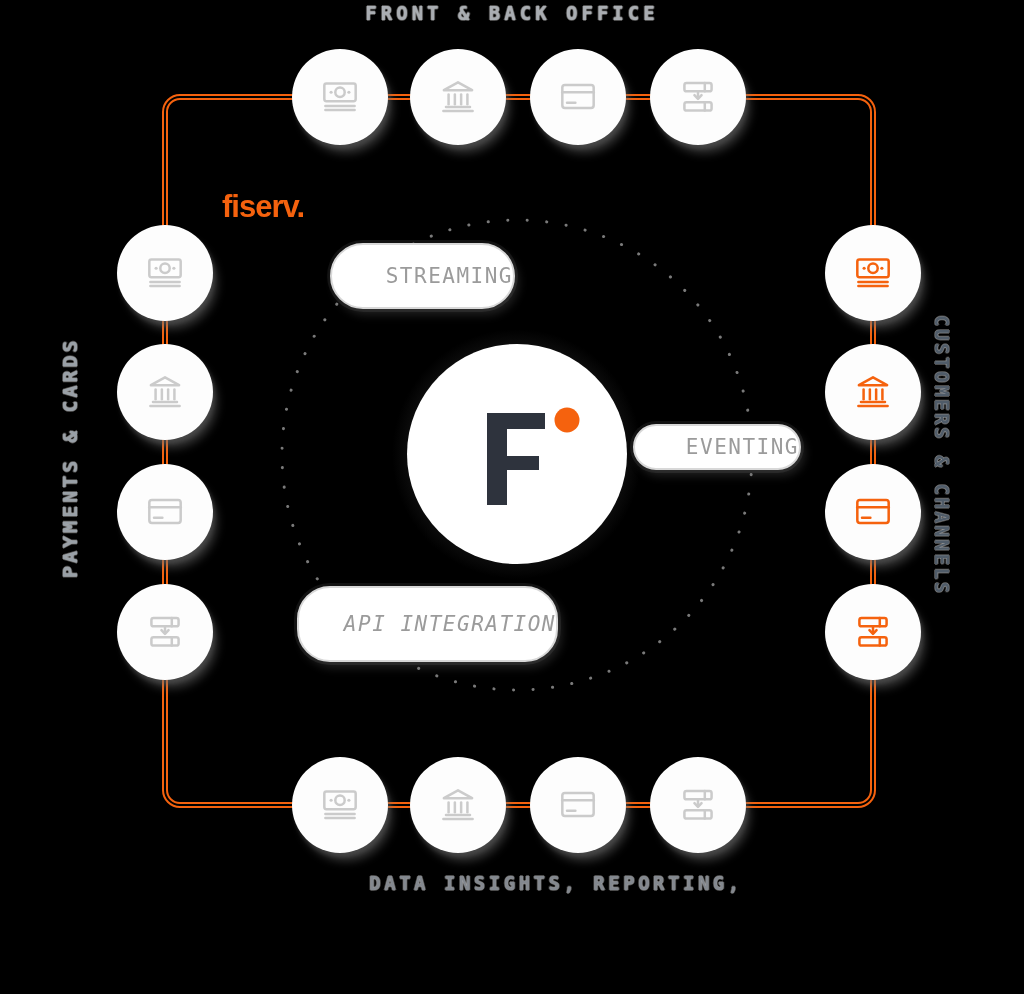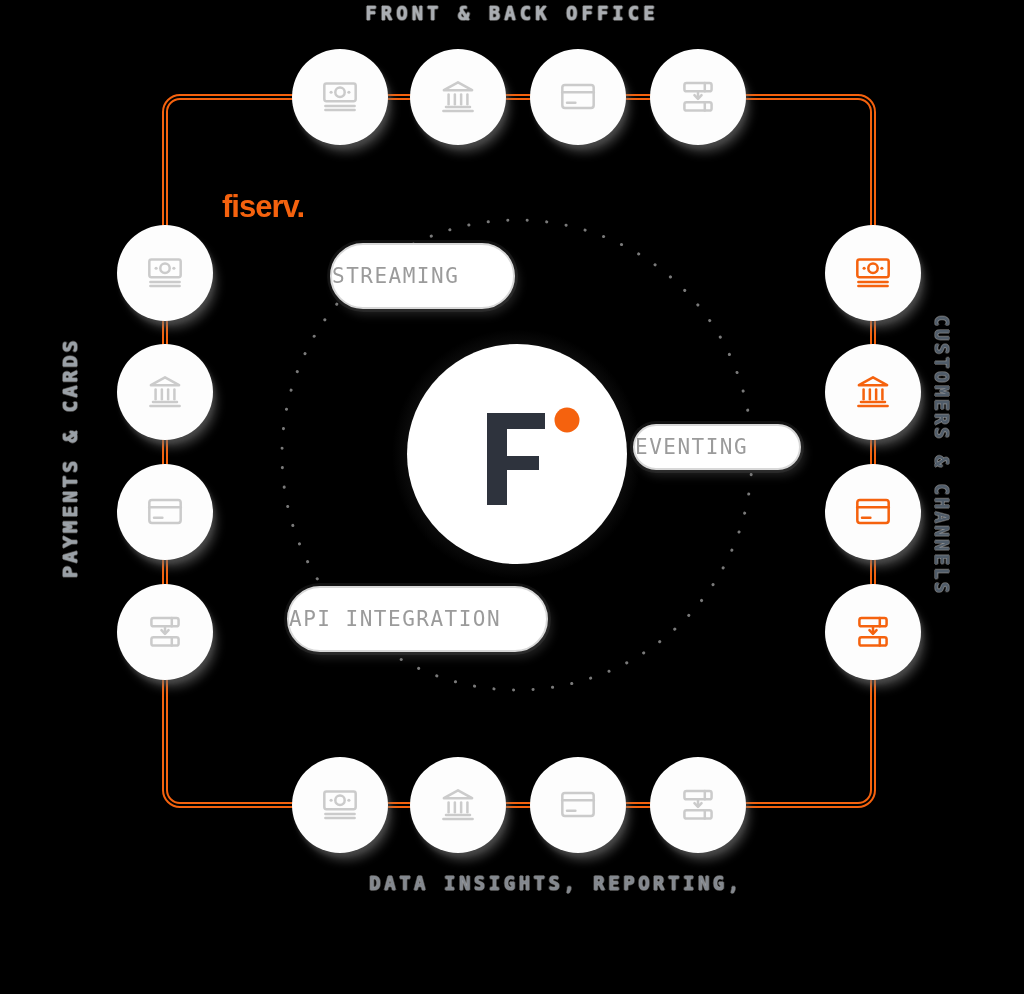--- a/index.html
+++ b/index.html
@@ -27,26 +27,26 @@
   
   .node{position:absolute;width:96px;height:96px;border-radius:50%;background:#fdfdfd;
         display:flex;align-items:center;justify-content:center;color:#cbcbcb;
         box-shadow:6px 10px 10px -2px rgba(135,135,135,.40), 2px 4px 4px rgba(90,90,90,.35);}
   .node.accent{color:var(--accent,#f5620e);}
   .node svg{display:block;}
   .node svg .f{fill:currentColor;stroke:none;}
 
   
   .pill{position:absolute;box-sizing:border-box;background:#fff;border:2px solid #d8d8d8;border-radius:33px;
-        display:flex;align-items:center;justify-content:flex-start;color:#9b9b9b;
+        display:flex;align-items:center;justify-content:flex-end;color:#9b9b9b;
         font-size:21px;letter-spacing:1.5px;font-weight:500;
         box-shadow:0 0 0 3px rgba(255,255,255,.07), 4px 6px 10px rgba(120,120,120,.28);}
   .pill-streaming{left:330px;top:243px;width:185px;height:66px;}
   .pill-eventing{left:633px;top:424px;width:168px;height:46px;}
-  .pill-api{left:287px;top:586px;width:261px;height:66px;}
+  .pill-api{left:297px;top:586px;width:261px;height:76px;font-style:italic;}
 
   
   .edge-label{position:absolute;font-weight:700;white-space:nowrap;
         text-shadow:1px 0 0 rgba(255,255,255,.30),-1px 0 0 rgba(255,255,255,.30),
                     0 1px 0 rgba(255,255,255,.30),0 -1px 0 rgba(255,255,255,.30);}
   .label-top{left:0;top:2px;width:100%;text-align:center;font-size:19px;letter-spacing:4px;color:#a9adb2;}
   .label-bottom{left:0;top:872px;width:100%;text-align:center;font-size:19px;letter-spacing:3.5px;
         line-height:22.5px;color:#83888f;padding-left:44px;}
   .label-left{left:58px;top:328px;height:250px;writing-mode:vertical-rl;transform:rotate(180deg);
         font-size:20px;letter-spacing:3px;color:#99a0a7;}

